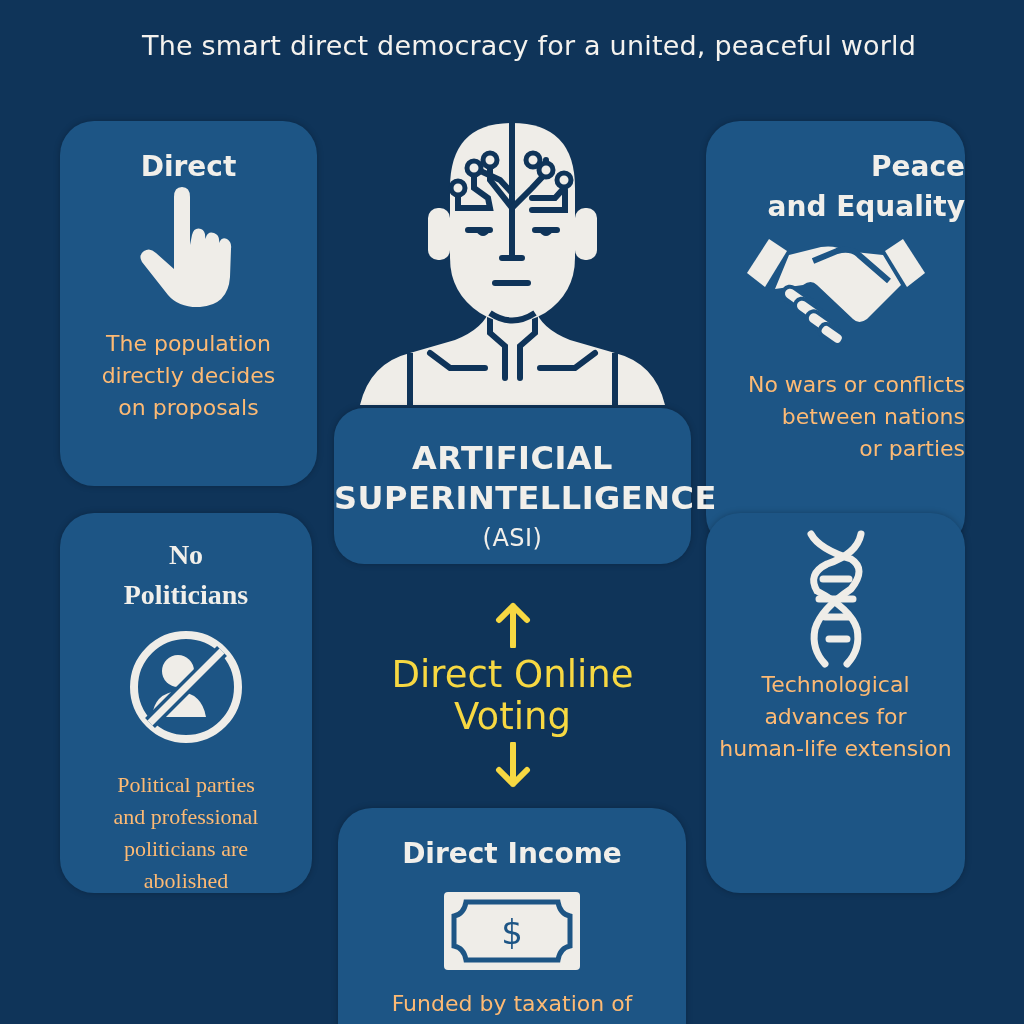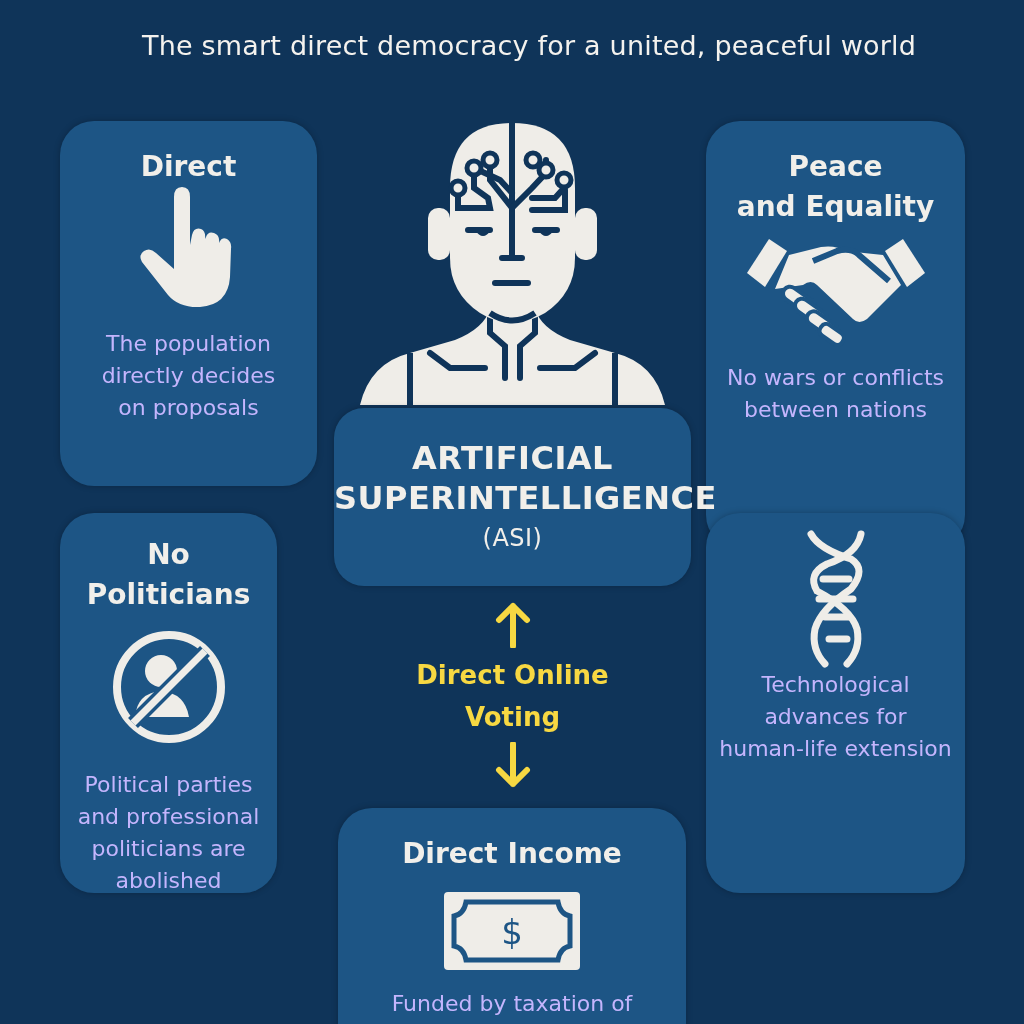--- a/index.html
+++ b/index.html
@@ -1,30 +1,30 @@
 <!DOCTYPE html>
 <html><head>
 <meta charset="utf-8">
 <style>
   html,body{margin:0;padding:0;}
   body{width:1024px;height:1024px;overflow:hidden;background:#0f3459;font-family:"DejaVu Sans","Liberation Sans",sans-serif;color:#efede8;position:relative;}
   .title{position:absolute;left:0;top:30px;width:1058px;text-align:center;font-size:27px;color:#f4f2ee;letter-spacing:0.2px;}
   .card{position:absolute;background:#1d5585;border-radius:34px;text-align:center;box-shadow:0 0 6px rgba(0,0,0,0.25);}
   .card h2{margin:0;font-weight:bold;font-size:28px;line-height:40px;color:#f1efea;}
-  .card p{margin:0;font-size:22px;line-height:32px;color:#c4b5fd;}
+  .card p{margin:0;font-size:22px;line-height:32px;color:#fdba74;}
   .icon{display:block;margin:0 auto;}
   #c1{left:60px;top:121px;width:257px;height:365px;}
-  #c2{left:706px;top:121px;width:259px;height:428px;}
-  #c3{left:60px;top:513px;width:217px;height:380px;}
+  #c2{left:706px;top:121px;width:259px;height:428px;text-align:right;}
+  #c3{left:60px;top:513px;width:252px;height:380px;font-family:Liberation Serif, serif;}
   #c4{left:706px;top:513px;width:259px;height:380px;}
-  #c5{left:334px;top:408px;width:357px;height:178px;border-radius:30px;}
+  #c5{left:334px;top:408px;width:357px;height:156px;border-radius:30px;}
   #c6{left:338px;top:808px;width:348px;height:260px;border-radius:34px;}
   .asi h2{font-size:32px;line-height:40px;letter-spacing:0.5px;}
   .voting{position:absolute;left:334px;top:600px;width:357px;text-align:center;color:#f7d842;}
-  .voting .lbl{font-size:26px;line-height:42px;font-weight:bold;}
+  .voting .lbl{font-size:37px;line-height:42px;font-weight:normal;}
   .arrow{display:block;margin:0 auto;}
   .robot{position:absolute;left:350px;top:118px;}
 </style>
 </head>
 <body>
 
 <div class="title">The smart direct democracy for a united, peaceful world</div>
 
 <div class="robot">
   <svg width="325" height="290" viewBox="0 0 325 290">
@@ -81,22 +81,23 @@
     <path d="M184 40 L162 6 L144 18 L166 54 Z" fill="#efede8"></path>
     <path d="M48 22 L80 14 Q95 12 104 18 L142 22 L160 52 L126 86 Q118 92 112 86 L76 52 Q70 46 62 52 L34 56 Z" fill="#efede8"></path>
     <path d="M72 28 L96 18 Q110 14 118 22 L148 48" stroke="#1d5585" stroke-width="6" fill="none"></path>
     <g fill="#efede8" stroke="#1d5585" stroke-width="4">
       <rect x="40" y="60" width="36" height="14" rx="7" transform="rotate(35 58 67)"></rect>
       <rect x="52" y="72" width="36" height="14" rx="7" transform="rotate(35 70 79)"></rect>
       <rect x="64" y="84" width="34" height="14" rx="7" transform="rotate(35 81 91)"></rect>
       <rect x="78" y="95" width="26" height="13" rx="6" transform="rotate(35 91 101)"></rect>
     </g>
   </svg>
-  <p style="margin-top:9px">No wars or conflicts</p>
+  <p style="margin-top:16px">No wars or conflicts</p>
   <p>between nations</p>
+  <p>or parties</p>
 </div>
 
 <div class="card" id="c3">
   <h2 style="margin-top:22px">No</h2>
   <h2>Politicians</h2>
   <svg class="icon" width="120" height="120" viewBox="0 0 120 120" style="margin-top:12px">
     <circle cx="60" cy="60" r="52" fill="none" stroke="#efede8" stroke-width="8"></circle>
     <circle cx="52" cy="44" r="16" fill="#efede8"></circle>
     <path d="M26 90 Q28 66 52 64 Q76 66 80 90 Z" fill="#efede8"></path>
     <line x1="24" y1="96" x2="96" y2="24" stroke="#1d5585" stroke-width="14"></line>

